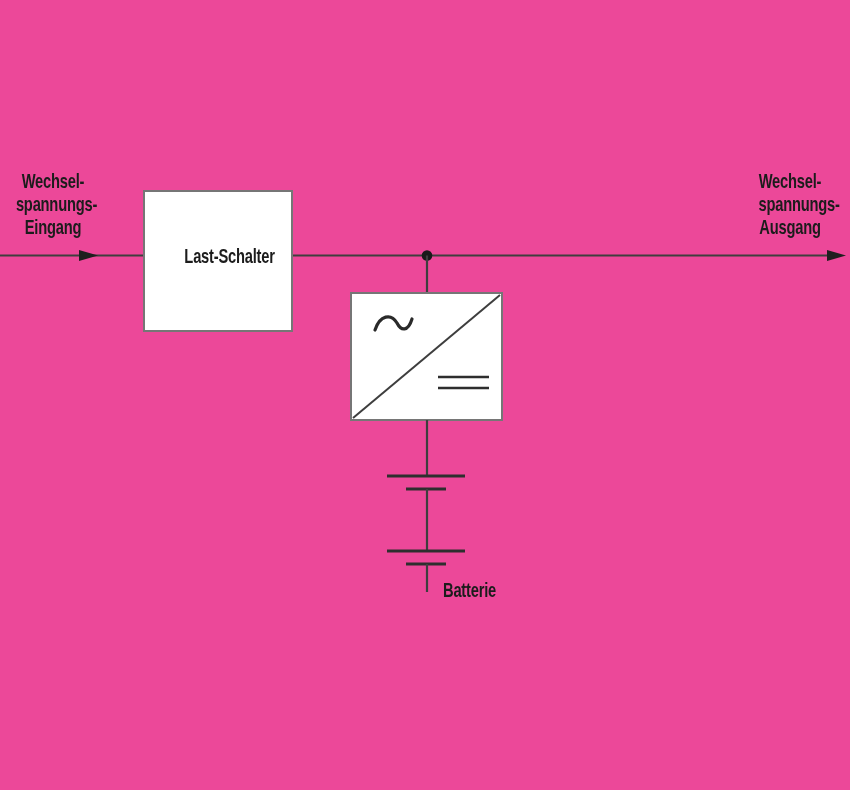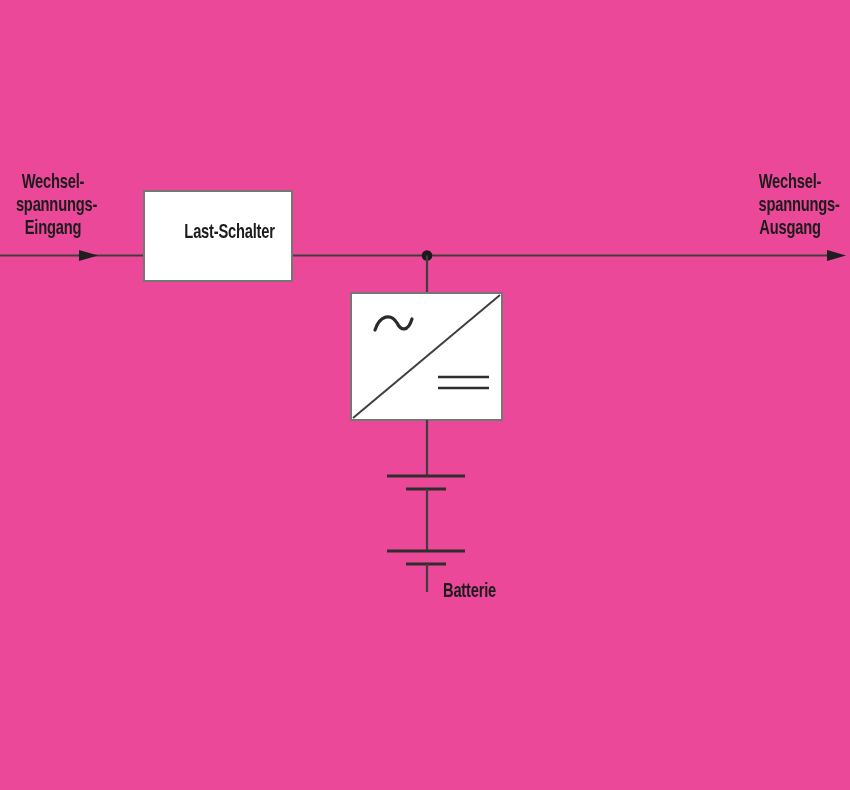--- a/index.html
+++ b/index.html
@@ -42,21 +42,21 @@
     transform-origin: center top;
   }
   .lbl-battery {
     left: 443px; top: 578px;
     transform: scaleX(0.70);
     transform-origin: left top;
   }
   .load-switch-box {
     position: absolute;
     left: 143px; top: 190px;
-    width: 150px; height: 92px;
+    width: 150px; height: 142px;
     box-sizing: border-box;
     border: 2px solid #767676;
     background: #ffffff;
     display: flex;
     align-items: center;
     justify-content: center;
     padding-left: 23px;
   }
   .load-switch-box .box-label {
     font-weight: 700;

